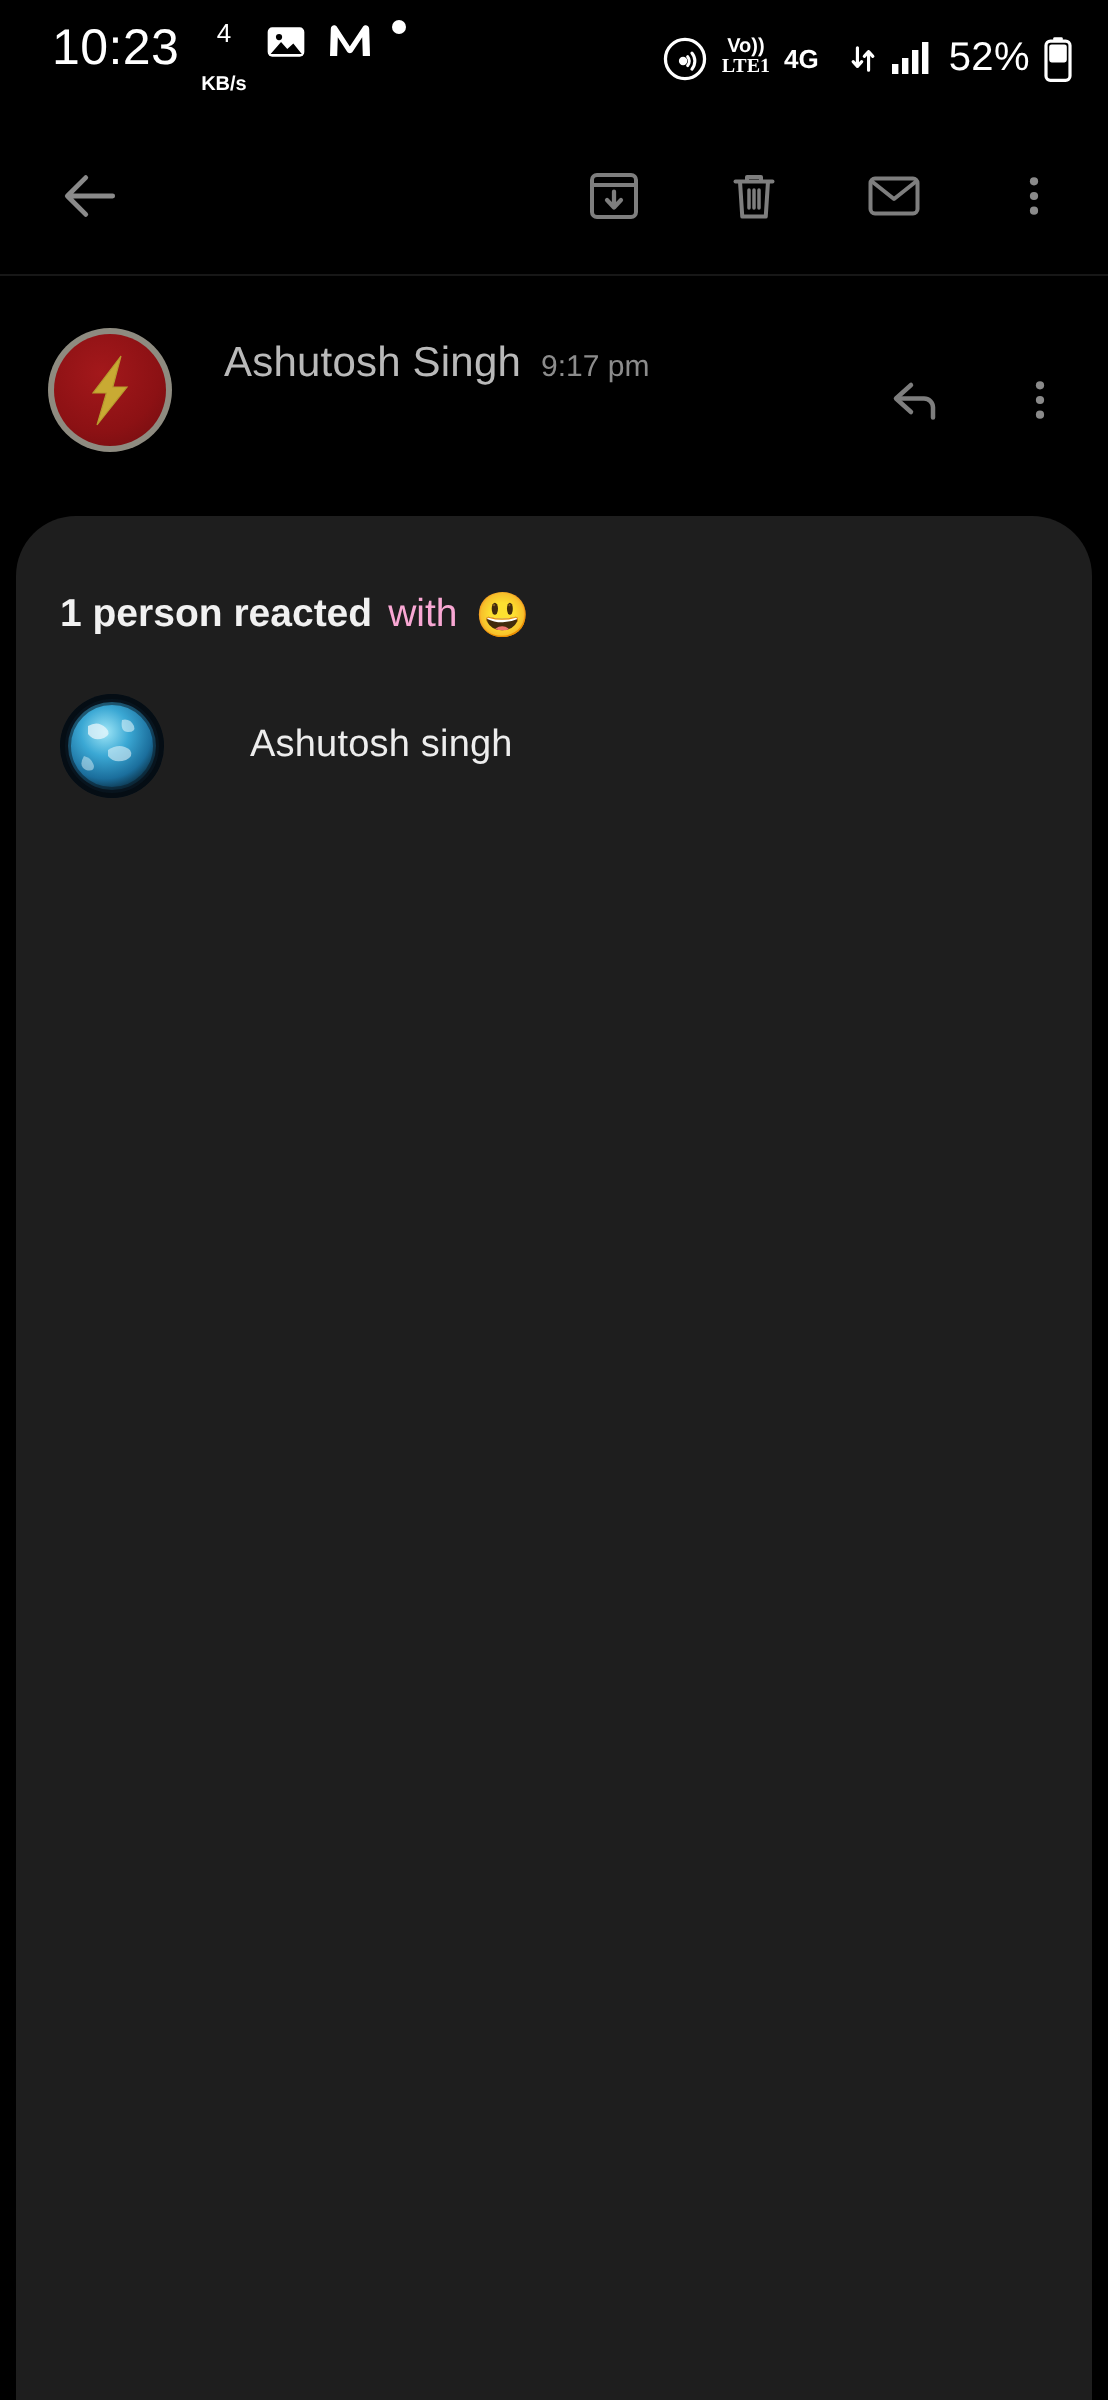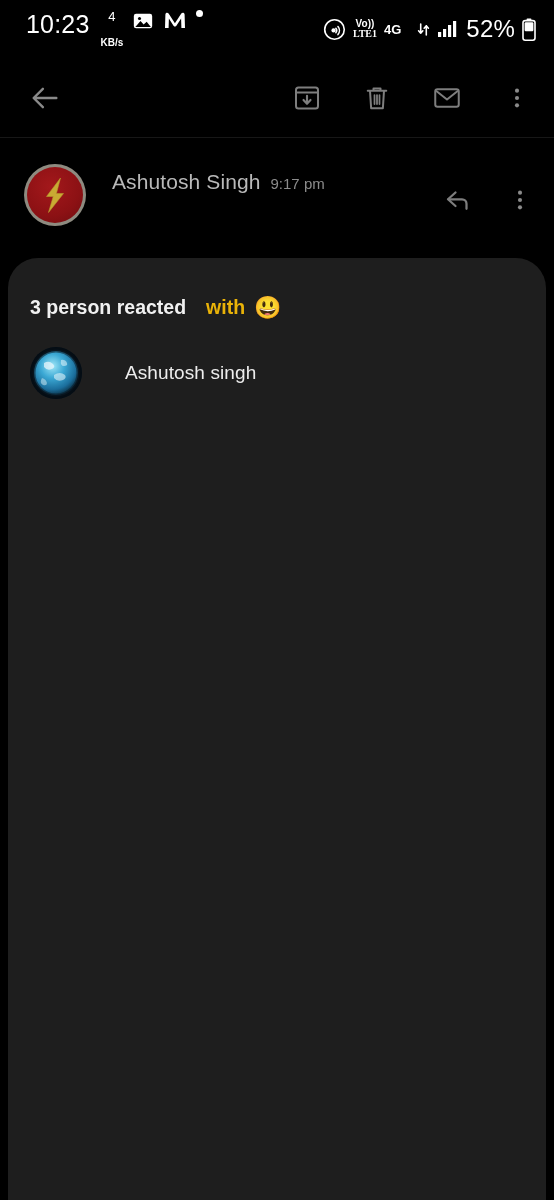--- a/index.html
+++ b/index.html
@@ -23,21 +23,21 @@
   .netspeed{ display:flex; flex-direction:column; align-items:center; line-height:1; margin-left:2px; }
   .netspeed .num{ font-size:13px; font-weight:500; }
   .netspeed .unit{ font-size:10px; font-weight:700; margin-top:15px; }
   .sb-icon{ display:flex; align-items:center; justify-content:center; }
   .dot-ind{ width:7px; height:7px; border-radius:50%; background:#fff; }
   .volte{ display:flex; flex-direction:column; align-items:center; line-height:1.05; }
   .volte .t{ font-size:10px; font-weight:700; }
   .volte .b{ font-size:10px; font-weight:700;font-family:Liberation Serif, serif; }
   .net4g{ display:flex; align-items:center; gap:16px; }
   .net4g .lbl{ font-size:13px; font-weight:700; line-height:1; }
-  .batt-pct{ font-size:24px; font-weight:400; letter-spacing:.2px; }
+  .batt-pct{ font-size:20px; font-weight:400; letter-spacing:.2px; }
 
   
   .toolbar{
     position:absolute; top:58px; left:0; width:554px; height:79px;
     display:flex; align-items:center;
   }
   .tb-back{ margin-left:22px; width:46px; height:46px; display:flex; align-items:center; justify-content:center; }
   .tb-spacer{ flex:1; }
   .tb-actions{ display:flex; align-items:center; gap:24px; margin-right:14px; }
   .tb-btn{ width:46px; height:46px; display:flex; align-items:center; justify-content:center; }
@@ -78,21 +78,21 @@
     width:538px; height:942px;
     background:#1e1e1e;
     border-radius:30px 30px 0 0;
   }
   .react-head{
     padding:38px 0 0 22px;
     font-size:19.5px; line-height:1.2;
     display:flex; align-items:center; gap:0;
   }
   .rh-strong{ color:#f1f1f1; font-weight:600; }
-  .rh-light{ color:#eab308; font-weight:700; margin-left:20px; }
+  .rh-light{ color:#f9a8d4; font-weight:400; margin-left:8px; }
   .rh-emoji{ font-size:22px; margin-left:9px; line-height:1; }
 
   .react-row{
     display:flex; align-items:center;
     padding:28px 0 0 22px;
   }
   .avatar-globe{
     width:52px; height:52px; border-radius:50%; flex:0 0 52px;
     overflow:hidden; position:relative; background:#06121c;
   }
@@ -237,21 +237,21 @@
           <circle cx="12" cy="12" r="1.9" fill="#8a8a8a"></circle>
           <circle cx="12" cy="18.8" r="1.9" fill="#8a8a8a"></circle>
         </svg>
       </div>
     </div>
   </div>
 
   <div class="panel">
 
     <div class="react-head">
-      <span class="rh-strong">3 person reacted</span>
+      <span class="rh-strong">1 person reacted</span>
       <span class="rh-light">with</span>
       <span class="rh-emoji">😃</span>
     </div>
 
     <div class="react-row">
       <div class="avatar-globe">
         <svg width="52" height="52" viewBox="0 0 52 52">
           <defs>
             <clipPath id="gclip">
                 <circle cx="26" cy="26" r="26"></circle>

